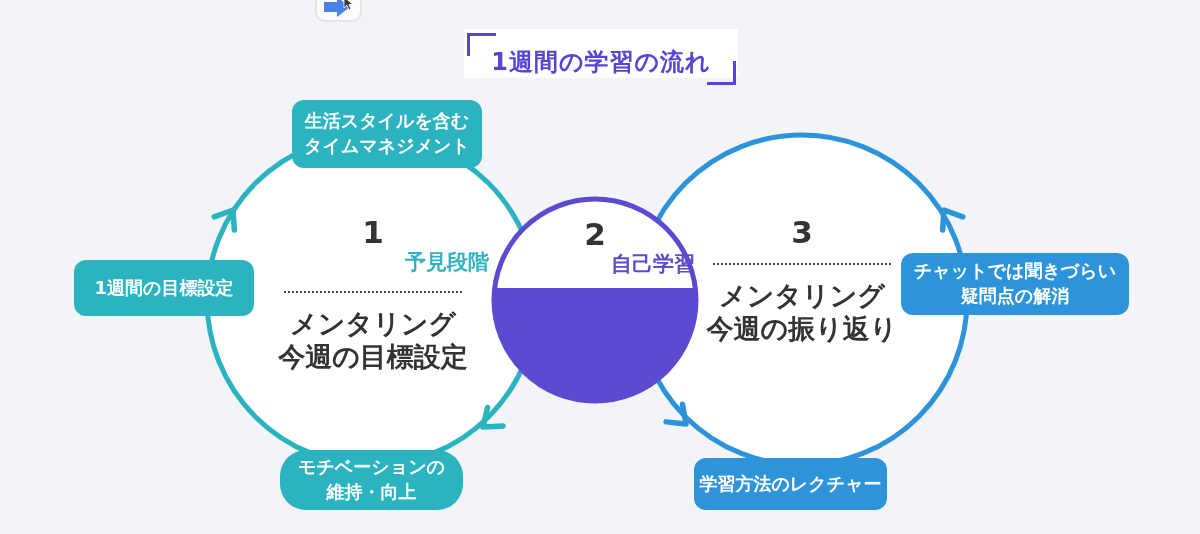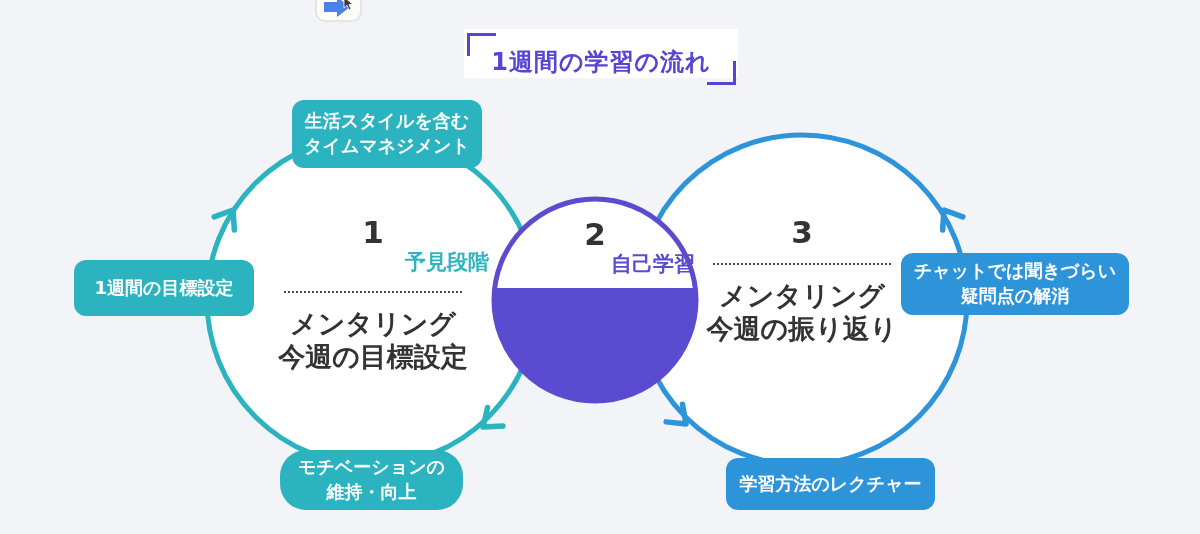--- a/index.html
+++ b/index.html
@@ -109,15 +109,15 @@
 今週の振り返り</div>
   </div>
 
   <div class="pill teal" style="left:292px; top:100px; width:190px; height:68px;">生活スタイルを含む
 タイムマネジメント</div>
   <div class="pill teal" style="left:74px; top:260px; width:180px; height:56px;">1週間の目標設定</div>
   <div class="pill teal" style="left:280px; top:450px; width:183px; height:60px;border-radius:26px;">モチベーションの
 維持・向上</div>
   <div class="pill blue" style="left:901px; top:253px; width:228px; height:62px;">チャットでは聞きづらい
 疑問点の解消</div>
-  <div class="pill blue" style="left:726px; top:458px; width:209px; height:52px;text-align:right;">学習方法のレクチャー</div>
+  <div class="pill blue" style="left:694px; top:458px; width:193px; height:52px;text-align:right;">学習方法のレクチャー</div>
 
 </div>
 
 </body></html>

